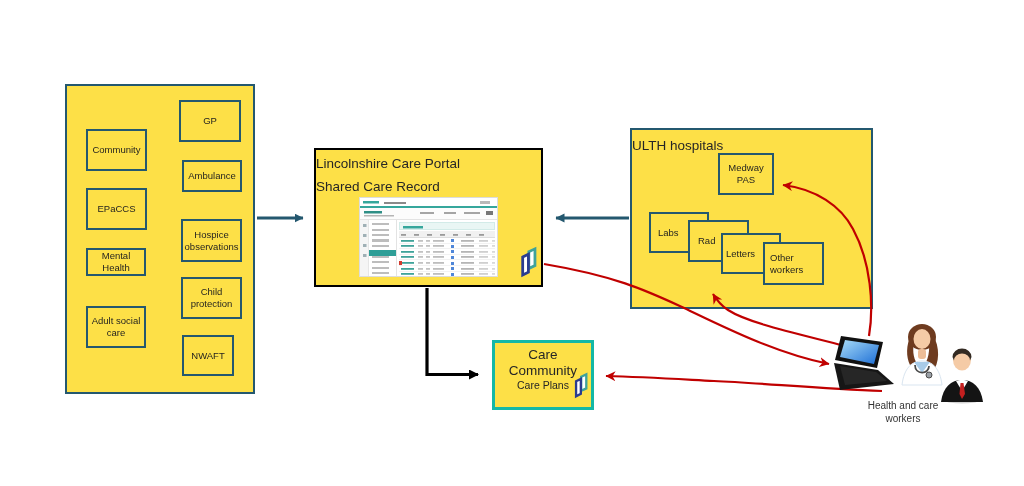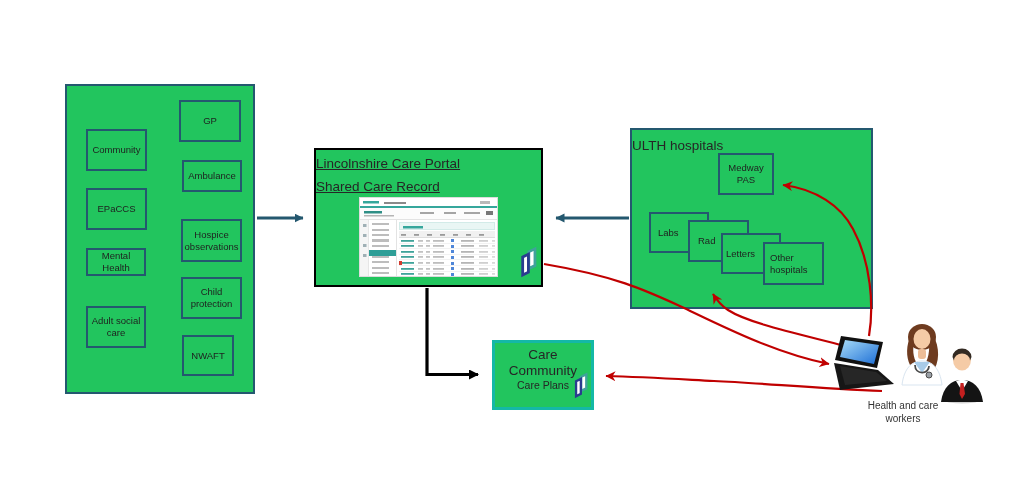--- a/index.html
+++ b/index.html
@@ -1,26 +1,26 @@
 <!DOCTYPE html>
 <html><head>
 <meta charset="utf-8">
 <style>
   html,body{margin:0;padding:0;background:#ffffff;}
   #canvas{position:relative;width:1024px;height:486px;background:#ffffff;overflow:hidden;
           font-family:"Liberation Sans",sans-serif;color:#1f1f1f;}
-  .box{position:absolute;background:#22c55e;box-sizing:border-box;}
+  .box{position:absolute;background:#fde047;box-sizing:border-box;}
   .teal-border{border:2px solid #24586f;}
   .sb{display:flex;align-items:center;justify-content:center;text-align:center;
       font-size:9.5px;line-height:12px;padding:1px 2px;}
   .sb-left{justify-content:flex-start;text-align:left;}
   .title{font-size:13.5px;line-height:18px;text-align:left;color:#262626;}
   
   #portal{left:314px;top:148px;width:229px;height:139px;border:2px solid #000;}
-  #portal .title{margin-top:5px;text-decoration:underline;}
+  #portal .title{margin-top:5px;}
   
   #ulth{left:630px;top:128px;width:243px;height:181px;}
   #ulth .title{margin-top:7px;}
   
   #care{left:492px;top:340px;width:102px;height:70px;border:3px solid #14b8a6;
         display:flex;flex-direction:column;align-items:center;padding-top:4px;}
   #care .t1{font-size:13.5px;line-height:16px;color:#262626;}
   #care .t2{font-size:10.5px;line-height:13px;color:#262626;}
   
   #workers-label{position:absolute;left:845px;top:399px;width:116px;text-align:center;
@@ -111,21 +111,21 @@
     <path d="M4.5,14.5 L11.5,11 L11.5,33 L4.5,36.5 Z" fill="#fff" stroke="#2a3c8f" stroke-width="3.4"></path>
   </svg>
 
   <div class="box teal-border" id="ulth">
     <div class="title">ULTH hospitals</div>
   </div>
   <div class="box teal-border sb" style="left:718px;top:153px;width:56px;height:42px;z-index:1;">Medway PAS</div>
   <div class="box teal-border sb sb-left" style="left:649px;top:212px;width:60px;height:41px;z-index:1;padding-left:7px;">Labs</div>
   <div class="box teal-border sb sb-left" style="left:688px;top:220px;width:61px;height:42px;z-index:2;padding-left:8px;">Rad</div>
   <div class="box teal-border sb sb-left" style="left:721px;top:233px;width:60px;height:41px;z-index:3;padding-left:3px;">Letters</div>
-  <div class="box teal-border sb sb-left" style="left:763px;top:242px;width:61px;height:43px;z-index:4;padding-left:5px;">Other hospitals</div>
+  <div class="box teal-border sb sb-left" style="left:763px;top:242px;width:61px;height:43px;z-index:4;padding-left:5px;">Other workers</div>
 
   <div class="box" id="care">
     <div class="t1">Care</div>
     <div class="t1">Community</div>
     <div class="t2">Care Plans</div>
   </div>
   <svg class="fig" style="left:573px;top:371px;z-index:9;" width="15" height="28" viewBox="0 0 22 40">
     <path d="M12,8 L19.5,4.5 L19.5,25 L12,28.5 Z" fill="#fff" stroke="#3fa29b" stroke-width="3.4"></path>
     <path d="M4.5,14.5 L11.5,11 L11.5,33 L4.5,36.5 Z" fill="#fff" stroke="#2a3c8f" stroke-width="3.4"></path>
   </svg>

